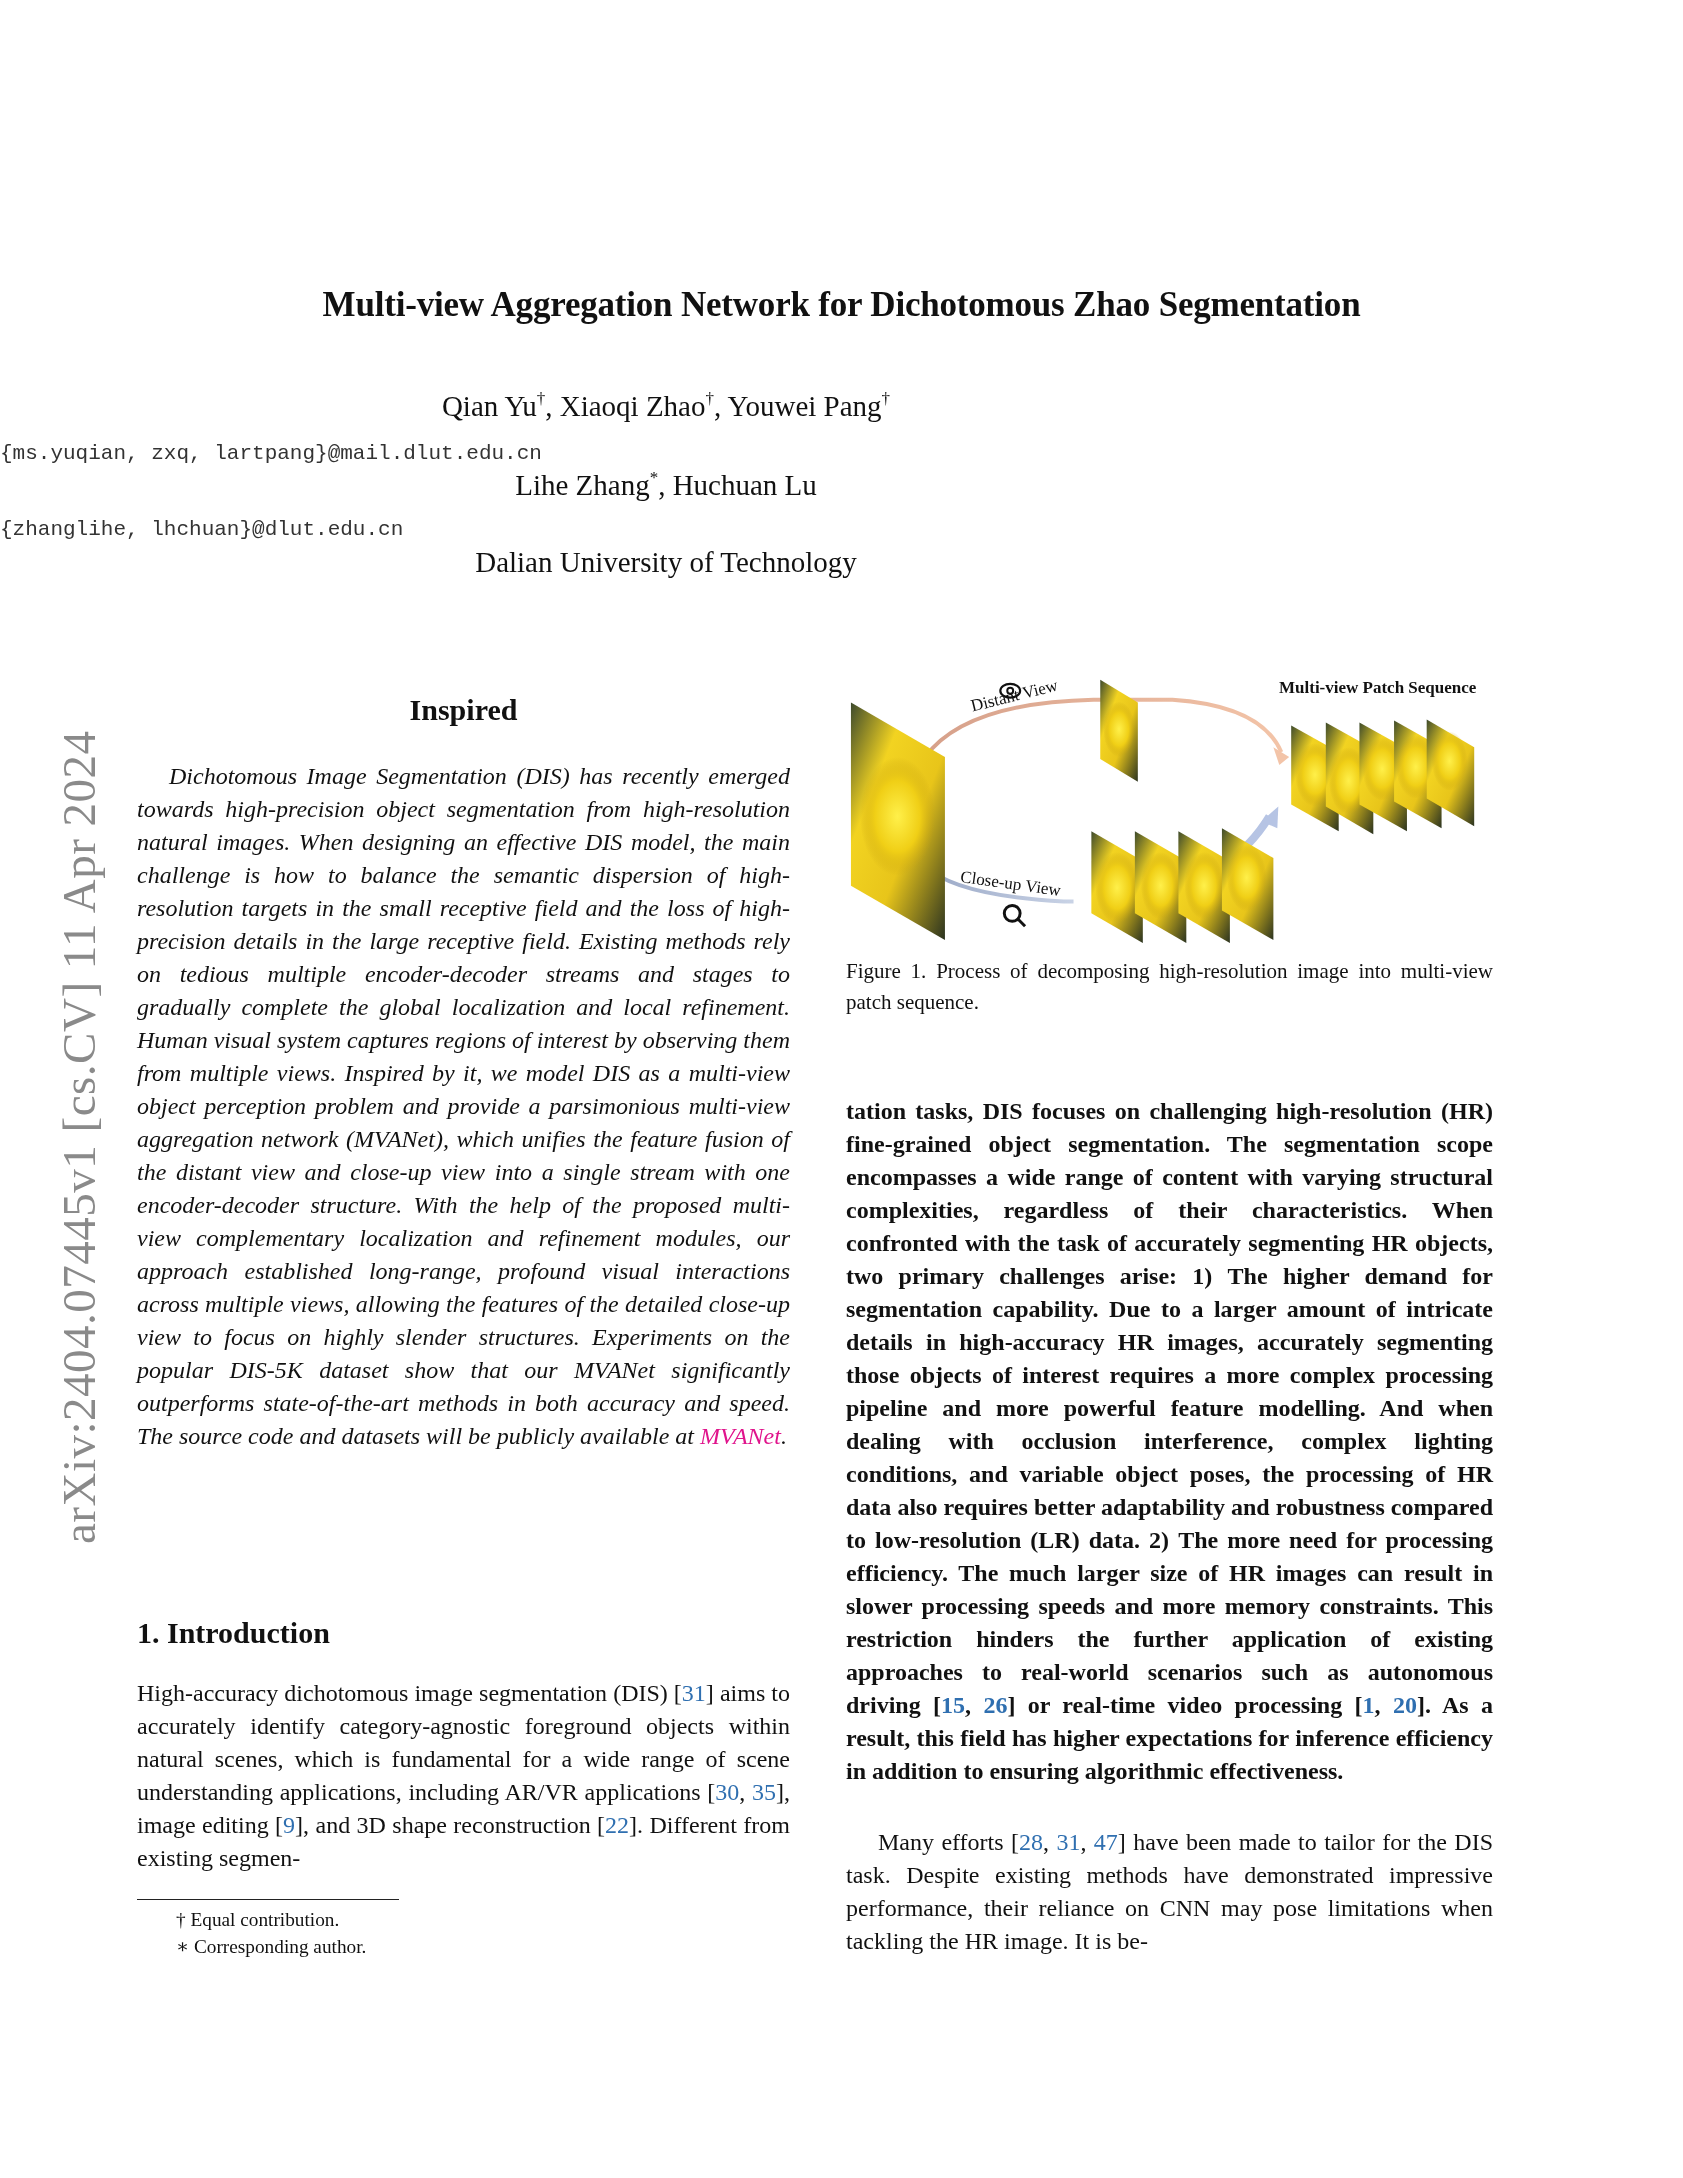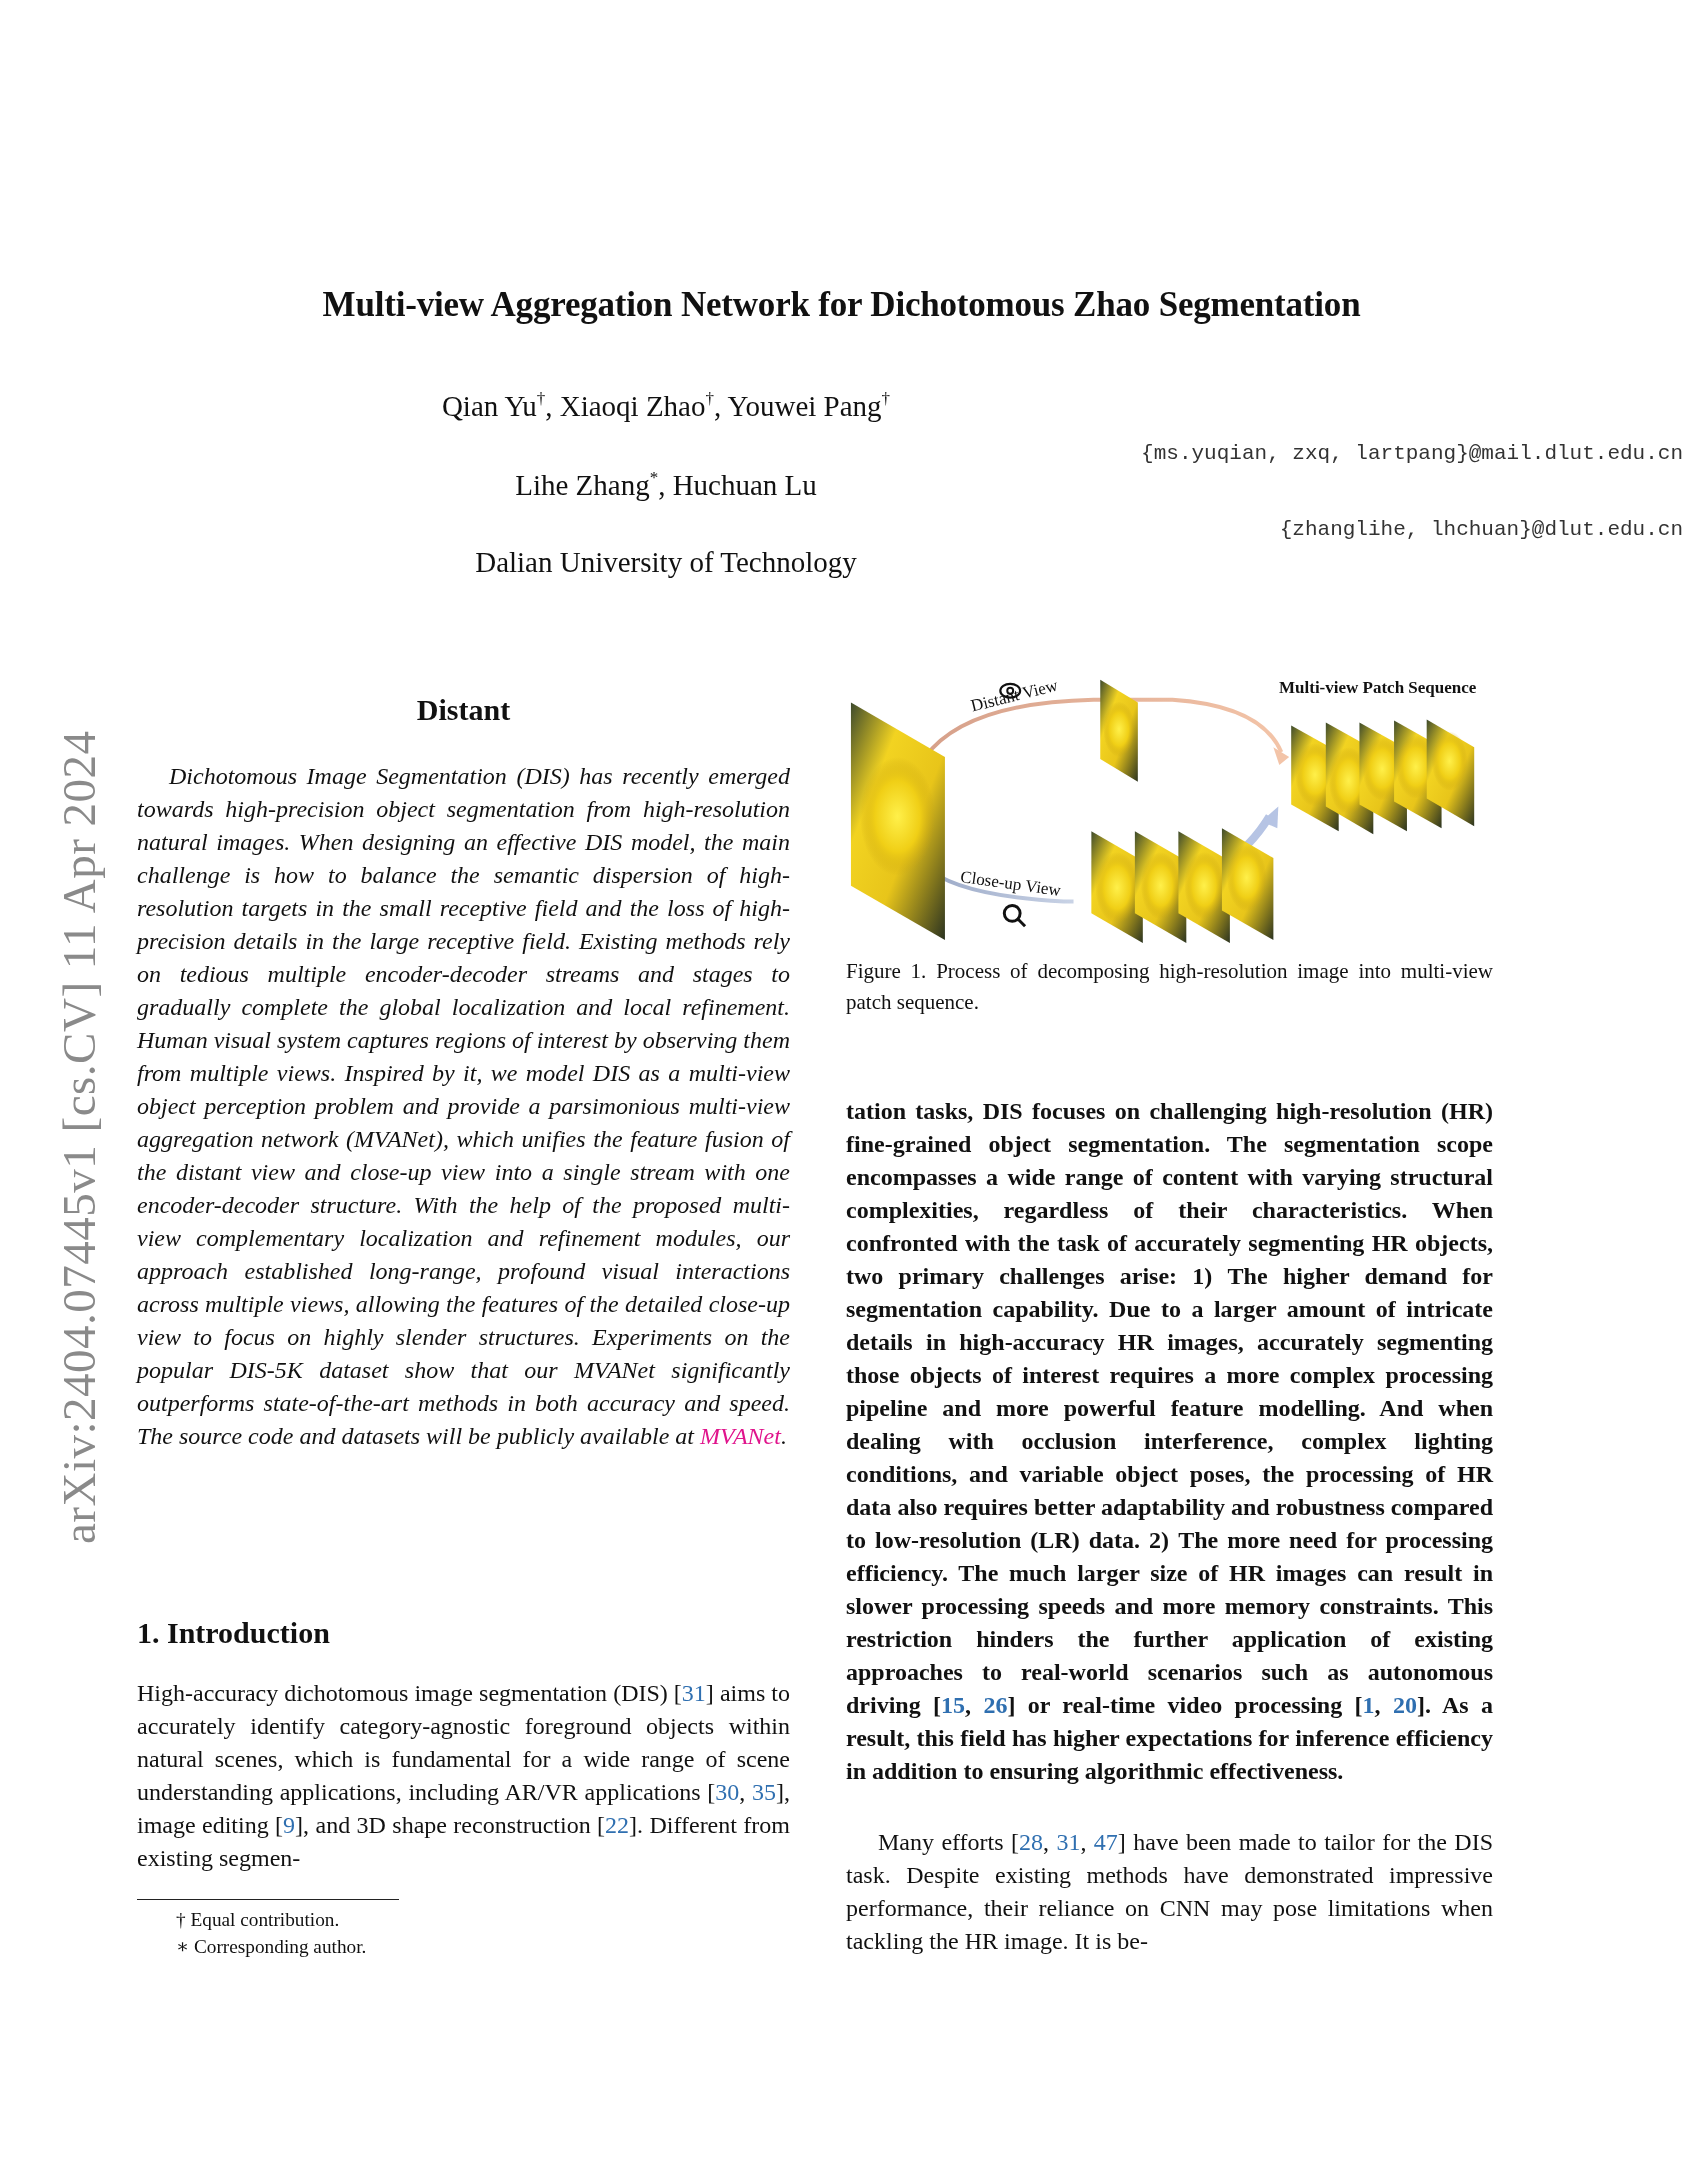--- a/index.html
+++ b/index.html
@@ -5,21 +5,21 @@
   html, body { margin: 0; padding: 0; background: #ffffff; }
   body { width: 1683px; height: 2178px; position: relative; overflow: hidden;
          font-family: "Liberation Serif", "DejaVu Serif", serif; color: #111; }
   .arxiv-stamp { position: absolute; left: 50px; top: 1544px; width: 990px; height: 59px;
       transform: rotate(-90deg); transform-origin: 0 0;
       font-family: "Liberation Serif", serif; font-size: 47px; color: #8a8a8a;
       letter-spacing: 0.5px; white-space: nowrap; line-height: 59px; }
   .title { position: absolute; left: 0; width: 1683px; top: 285px; text-align: center;
       font-size: 35px; font-weight: bold; letter-spacing: -0.2px; }
   .authors { position: absolute; left: 0; width: 1332px; text-align: center; font-size: 29px; }
-  .emails { position: absolute; left: 0; width: 1683px; text-align: right;
+  .emails { position: absolute; left: 0; width: 1683px; text-align: left;
       font-family: "Liberation Mono", "DejaVu Sans Mono", monospace; font-size: 21px; color: #333; }
   sup { font-size: 17px; vertical-align: 12px; line-height: 0; }
   .col-left { position: absolute; left: 137px; width: 653px; }
   .col-right { position: absolute; left: 846px; width: 647px; }
   .heading { font-size: 30px; font-weight: bold; }
   .abstract-heading { position: absolute; left: 137px; width: 653px; top: 693px; text-align: center; }
   .abstract { top: 760px; font-style: italic; font-size: 24px; line-height: 33px;
       text-align: justify; text-indent: 32px; }
   .link-magenta { color: #e0148c; }
   .cite { color: #2f6fb0; }
@@ -48,21 +48,21 @@
 </div>
 <div class="emails" style="top:442px;">{ms.yuqian, zxq, lartpang}@mail.dlut.edu.cn</div>
 
 <div class="authors" style="top:469px;">
   <span>Lihe Zhang</span><sup>*</sup>,
   <span>Huchuan Lu</span>
 </div>
 <div class="emails" style="top:518px;">{zhanglihe, lhchuan}@dlut.edu.cn</div>
 <div class="authors" style="top:546px;">Dalian University of Technology</div>
 
-<div class="heading abstract-heading">Distant</div>
+<div class="heading abstract-heading">Inspired</div>
 <div class="col-left abstract">
   <span>Dichotomous Image Segmentation (DIS) has recently emerged towards high-precision object segmentation from high-resolution natural images. When designing an effective DIS model, the main challenge is how to balance the semantic dispersion of high-resolution targets in the small receptive field and the loss of high-precision details in the large receptive field. Existing methods rely on tedious multiple encoder-decoder streams and stages to gradually complete the global localization and local refinement. Human visual system captures regions of interest by observing them from multiple views. Inspired by it, we model DIS as a multi-view object perception problem and provide a parsimonious multi-view aggregation network (MVANet), which unifies the feature fusion of the distant view and close-up view into a single stream with one encoder-decoder structure. With the help of the proposed multi-view complementary localization and refinement modules, our approach established long-range, profound visual interactions across multiple views, allowing the features of the detailed close-up view to focus on highly slender structures. Experiments on the popular DIS-5K dataset show that our MVANet significantly outperforms state-of-the-art methods in both accuracy and speed. The source code and datasets will be publicly available at </span><a class="link-magenta">MVANet</a><span>.</span>
 </div>
 
 <div class="heading intro-heading">1. Introduction</div>
 <div class="col-left intro-p" id="intro-p1">High-accuracy dichotomous image segmentation (DIS) [<a class="cite">31</a>] aims to accurately identify category-agnostic foreground objects within natural scenes, which is fundamental for a wide range of scene understanding applications, including AR/VR applications [<a class="cite">30</a>, <a class="cite">35</a>], image editing [<a class="cite">9</a>], and 3D shape reconstruction [<a class="cite">22</a>]. Different from existing segmen-</div>
 
 <div class="footnote-rule"></div>
 <div class="footnote" style="top:1909px;">† Equal contribution.</div>
 <div class="footnote" style="top:1935px;">∗ Corresponding author.</div>

